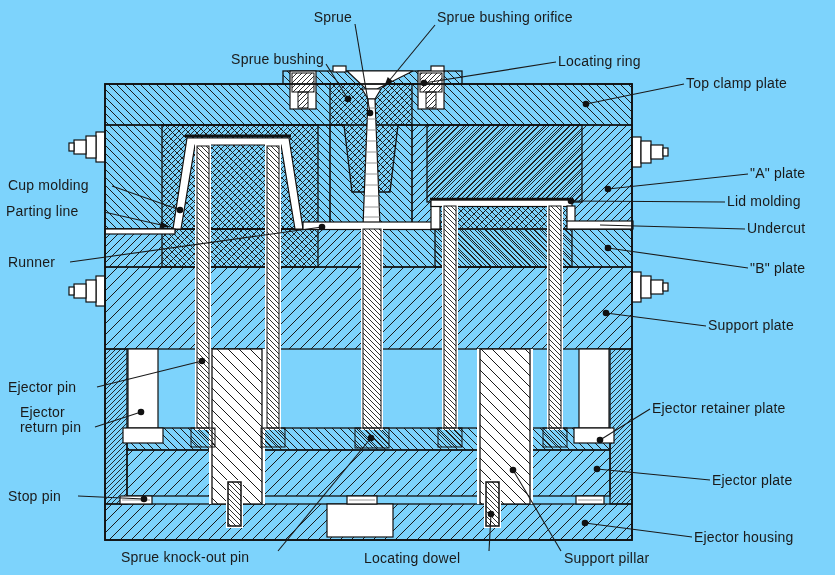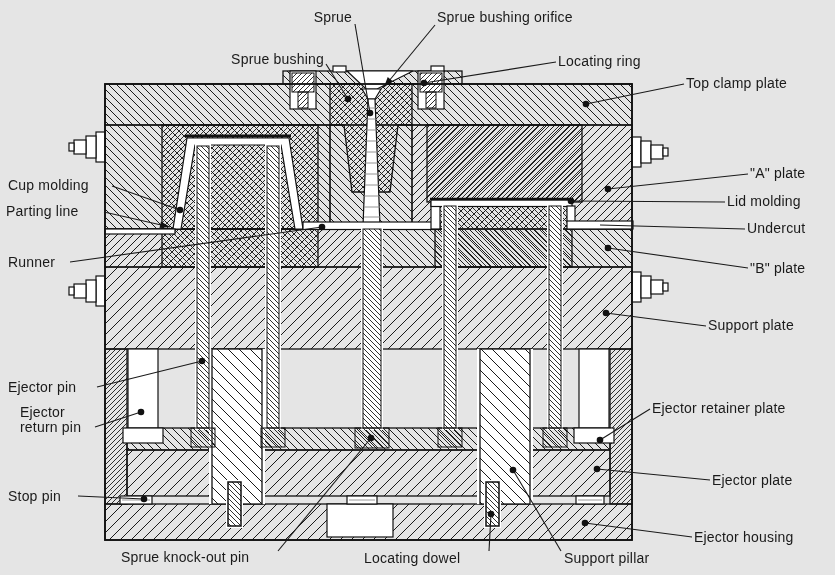--- a/index.html
+++ b/index.html
@@ -1,16 +1,16 @@
 <!DOCTYPE html>
 <html><head>
 <meta charset="utf-8">
 <style>
   html,body{margin:0;padding:0;background:#ffffff;}
-  #stage{position:relative;width:835px;height:575px;background:#e5e5e5;overflow:hidden;}
+  #stage{position:relative;width:835px;height:575px;background:#7dd3fc;overflow:hidden;}
   svg{position:absolute;left:0;top:0;}
   text.lbl{font-family:"Liberation Sans",sans-serif;font-size:14px;fill:#1a1a1a;letter-spacing:.2px;}
   .ln{stroke:#1a1a1a;stroke-width:1.1;fill:none;}
   .part{stroke:#111111;stroke-width:1.3;}
   .thin{stroke:#111111;stroke-width:1;}
   .white{fill:#ffffff;stroke:#111111;stroke-width:1.2;}
 </style>
 </head>
 <body>
 

